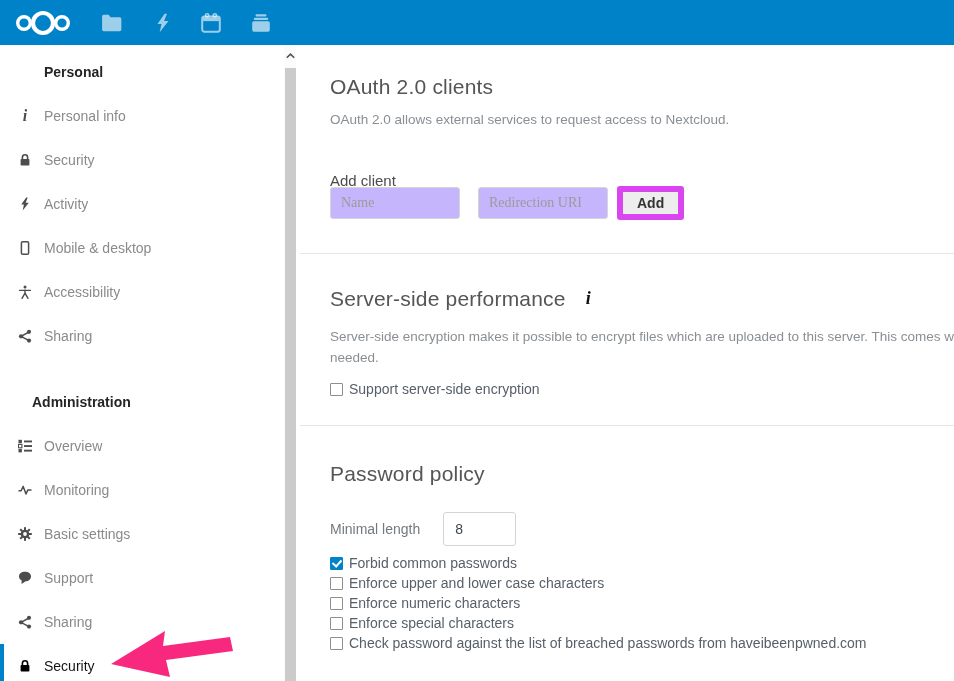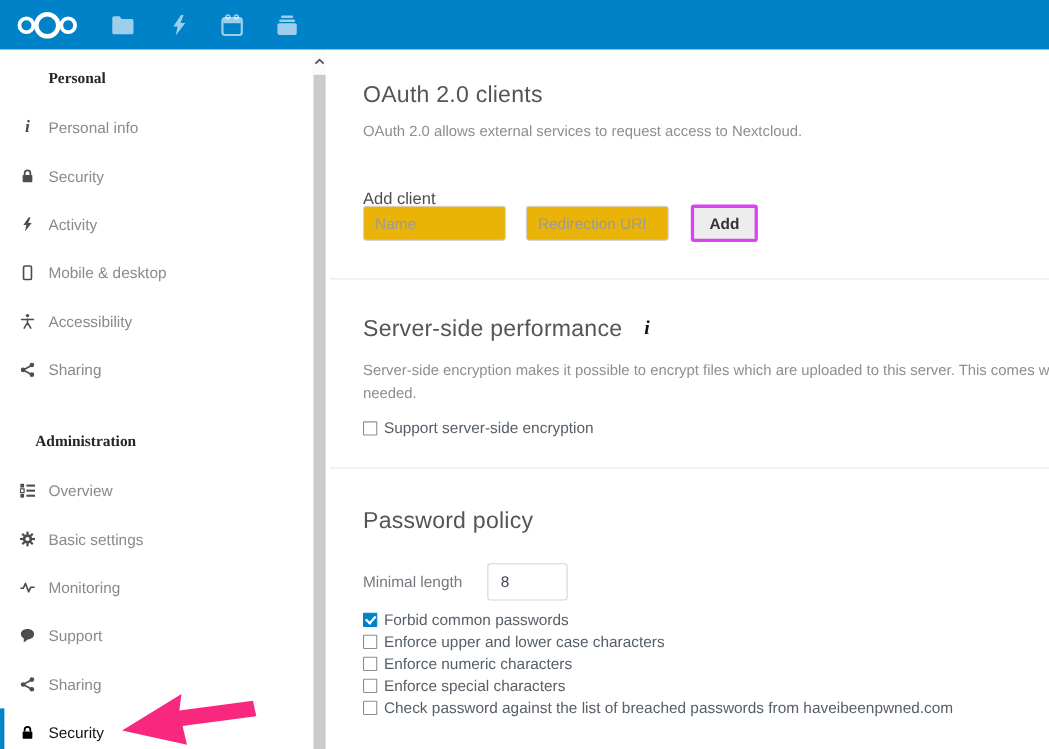--- a/index.html
+++ b/index.html
@@ -10,21 +10,21 @@
   
   .topbar { position:absolute; left:0; top:0; width:954px; height:45px; background:#0082c9; z-index:5; }
   .logo { position:absolute; left:10px; top:9px; width:66px; height:28px; cursor:pointer; }
   .appicon { position:absolute; top:12px; width:22px; height:22px; cursor:pointer; }
   .appicon svg { width:22px; height:22px; display:block; }
   .app-files{left:101px;} .app-activity{left:152px;} .app-calendar{left:200px;} .app-deck{left:250px;}
 
   
   .sidebar { position:absolute; left:0; top:45px; width:300px; height:636px; background:#fff; }
   .nav-caption { height:44px; display:flex; align-items:center; padding-left:44px;
-    font-size:14px; font-weight:bold; color:#252525;font-family:Liberation Serif, serif; }
+    font-size:14px; font-weight:bold; color:#252525; }
   .nav-caption.first { margin-top:5px; }
   .nav-caption.second { margin-top:22px;padding-left:32px; }
   .nav-item { height:44px; display:flex; align-items:center; padding-left:18px;
     font-size:14px; color:#8a8a8a; cursor:pointer; }
   .nav-item .ico { width:14px; height:14px; margin-right:12px; display:flex;
     align-items:center; justify-content:center; flex:none; color:#4d4d4d; }
   .nav-item .ico svg { width:14px; height:14px; display:block; }
   .nav-item.active { border-left:4px solid #0082c9; padding-left:14px; color:#141414; }
   .nav-item.active .ico { color:#000; }
   .serif-i { font-family:"Liberation Serif","DejaVu Serif",serif; font-style:italic;
@@ -39,26 +39,26 @@
   
   .main { position:absolute; left:300px; top:45px; width:660px; }
   .section { padding-left:30px; }
   .section.bordered { border-top:1px solid #e7e7e7; }
   h1.sec-title { font-size:21px; font-weight:normal; color:#555; line-height:29px; letter-spacing:0.2px; }
   .sec1 .sec-title { margin-top:27px; }
   .sec-desc { margin-top:9px; font-size:13.5px; color:#8a8f94; line-height:19px; }
   .sub-title { margin-top:42px; font-size:15px; font-weight:normal; color:#4c4c4c; line-height:20px; }
   .form-row { margin-top:12px; display:flex; align-items:center; height:34px; padding-bottom:50px; }
   .txt-input { width:130px; height:32px; border:1px solid #d5d5d5; border-radius:3px;
-    padding:0 10px; font-size:14px; color:#333; outline:none; background:#eab308;
-    font-family:Liberation Sans, sans-serif; }
+    padding:0 10px; font-size:14px; color:#333; outline:none; background:#c4b5fd;
+    font-family:Liberation Serif, serif; }
   .txt-input::placeholder { color:#9b9b9b; opacity:1; }
   .txt-input + .txt-input { margin-left:18px; }
-  .btn { margin-left:20px; height:34px; padding:0 14px; background:#ededed;
-    border:3px solid #d946ef; border-radius:3px; font-size:14px; font-weight:bold;
+  .btn { margin-left:9px; height:34px; padding:0 14px; background:#ededed;
+    border:6px solid #d946ef; border-radius:3px; font-size:14px; font-weight:bold;
     color:#333; cursor:pointer; font-family:inherit; }
 
   .sec2 { padding-top:30px; padding-bottom:28px; }
   .title-row { display:flex; align-items:center; }
   .info-glyph { font-family:"Liberation Serif","DejaVu Serif",serif; font-style:italic;
     font-weight:bold; font-size:18px; color:#111; margin-left:20px; }
   .para { margin-top:13px; font-size:13.5px; color:#8a8f94; line-height:21px; white-space:nowrap; }
   .cb-row { display:flex; align-items:center; font-size:14px; color:#576069; cursor:pointer; }
   .cb-row.single { margin-top:13px; }
   input[type=checkbox] { appearance:none; -webkit-appearance:none; width:13px; height:13px;
@@ -181,47 +181,47 @@
           <rect x="0.5" y="10" width="3.4" height="3.4"></rect>
         <rect x="6" y="1.5" width="8" height="1.9"></rect>
           <rect x="6" y="6.1" width="8" height="1.9"></rect>
           <rect x="6" y="10.7" width="8" height="1.9"></rect>
       </svg>
     </span>
     <span>Overview</span>
   </div>
   <div class="nav-item">
     <span class="ico">
+      <svg viewBox="0 0 14 14" fill="none" stroke="currentColor" stroke-width="1.5" stroke-linejoin="round">
+        <path d="M0.5 7.8H3.1L5.2 3.4 8 11 9.9 6.9H13.5"></path>
+      </svg>
+    </span>
+    <span>Monitoring</span>
+  </div>
+  <div class="nav-item">
+    <span class="ico">
       <svg viewBox="0 0 14 14" fill="currentColor">
         <g>
           <rect x="6" y="0.2" width="2" height="3" transform="rotate(0 7 7)"></rect>
           <rect x="6" y="0.2" width="2" height="3" transform="rotate(45 7 7)"></rect>
           <rect x="6" y="0.2" width="2" height="3" transform="rotate(90 7 7)"></rect>
           <rect x="6" y="0.2" width="2" height="3" transform="rotate(135 7 7)"></rect>
           <rect x="6" y="0.2" width="2" height="3" transform="rotate(180 7 7)"></rect>
           <rect x="6" y="0.2" width="2" height="3" transform="rotate(225 7 7)"></rect>
           <rect x="6" y="0.2" width="2" height="3" transform="rotate(270 7 7)"></rect>
           <rect x="6" y="0.2" width="2" height="3" transform="rotate(315 7 7)"></rect>
           <circle cx="7" cy="7" r="4.3"></circle>
         </g>
         <circle cx="7" cy="7" r="1.9" fill="#fff"></circle>
       </svg>
     </span>
     <span>Basic settings</span>
   </div>
   <div class="nav-item">
     <span class="ico">
-      <svg viewBox="0 0 14 14" fill="none" stroke="currentColor" stroke-width="1.5" stroke-linejoin="round">
-        <path d="M0.5 7.8H3.1L5.2 3.4 8 11 9.9 6.9H13.5"></path>
-      </svg>
-    </span>
-    <span>Monitoring</span>
-  </div>
-  <div class="nav-item">
-    <span class="ico">
       <svg viewBox="0 0 14 14" fill="currentColor">
         <path d="M7 0.8C3.4 0.8 1 2.8 1 5.4c0 1.7 1 3.1 2.6 3.9L3.6 13l4-2.8c3.2-.1 5.4-2.1 5.4-4.8C13 2.8 10.6 0.8 7 0.8Z"></path>
       </svg>
     </span>
     <span>Support</span>
   </div>
   <div class="nav-item">
     <span class="ico">
       <svg viewBox="0 0 14 14" fill="currentColor">
         <path d="M11 3 3 7.3 M3 7.3 11 11.6" stroke="currentColor" stroke-width="1.5" fill="none"></path>

